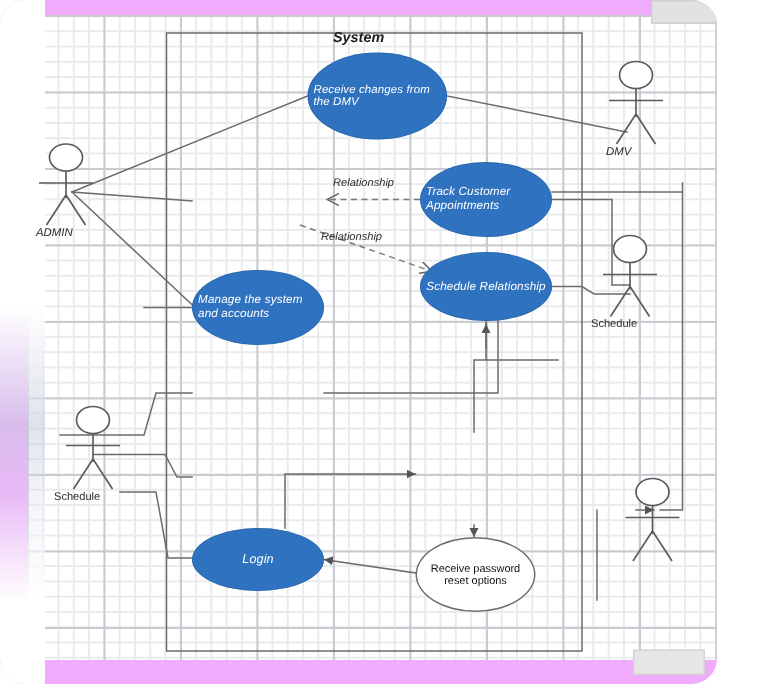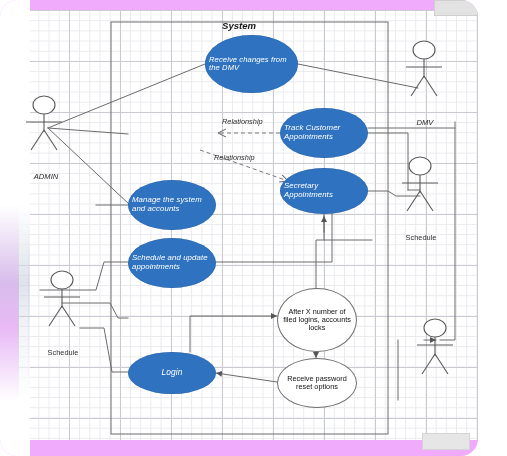--- a/index.html
+++ b/index.html
@@ -25,21 +25,21 @@
   svg#vec{position:absolute;left:0;top:0;width:507px;height:456px;}
   .uc{position:absolute;border-radius:50%;background:#2f73c0;
       display:flex;align-items:center;justify-content:center;
       color:#ffffff;font-style:italic;line-height:1.1;letter-spacing:.1px;
       box-shadow:0 0 0 .5px rgba(30,80,140,.45) inset;}
   .uc span{display:block;padding:0 4px;}
   .ext{position:absolute;border-radius:50%;background:#ffffff;border:1px solid #6d6d6d;
        display:flex;align-items:center;justify-content:center;text-align:center;
        color:#111;line-height:1.12;}
   .ext span{display:block;padding:0 5px;}
-  .actor-label{position:absolute;color:#2b2b2b;white-space:nowrap;text-align:center;margin-top:22px;}
+  .actor-label{position:absolute;color:#2b2b2b;white-space:nowrap;text-align:left;}
   .sys-title{position:absolute;font-style:italic;font-weight:bold;color:#1b1b1b;}
   .reltxt{position:absolute;font-style:italic;color:#2b2b2b;white-space:nowrap;}
 </style>
 </head>
 <body>
 
 <div id="canvas">
 
   <div id="grid"></div>
   <div id="smudge"></div>
@@ -144,32 +144,26 @@
   <div class="uc" style="left:205px;top:35px;width:93px;height:58px;font-size:7.6px;">
     <span>Receive changes from the DMV</span>
   </div>
   <div class="uc" style="left:280px;top:108px;width:88px;height:50px;font-size:7.8px;">
     <span>Track Customer Appointments</span>
   </div>
   <div class="uc" style="left:128px;top:180px;width:88px;height:50px;font-size:7.8px;">
     <span>Manage the system and accounts</span>
   </div>
   <div class="uc" style="left:280px;top:168px;width:88px;height:46px;font-size:7.8px;">
-    <span>Secretary Appointments</span>
-  </div>
-  <div class="uc" style="left:128px;top:238px;width:88px;height:50px;font-size:7.8px;">
-    <span>Schedule and update appointments</span>
+    <span>Schedule Relationship</span>
   </div>
   <div class="uc" style="left:128px;top:352px;width:88px;height:42px;font-size:8.4px;">
     <span>Login</span>
   </div>
 
-  <div class="ext" style="left:277px;top:288px;width:78px;height:62px;font-size:7.3px;">
-    <span>After X number of filed logins, accounts locks</span>
-  </div>
   <div class="ext" style="left:277px;top:358px;width:78px;height:48px;font-size:7.3px;">
     <span>Receive password reset options</span>
   </div>
 
   <div class="reltxt" style="left:222px;top:117px;font-size:7.4px;">Relationship</div>
   <div class="reltxt" style="left:214px;top:153px;font-size:7.4px;">Relationship</div>
 
   <div class="actor-label" style="left:24px;top:150px;width:44px;font-size:7.6px;font-style:italic;">ADMIN</div>
   <div class="actor-label" style="left:404px;top:96px;width:42px;font-size:7.6px;font-style:italic;">DMV</div>
   <div class="actor-label" style="left:394px;top:211px;width:54px;font-size:7.4px;">Schedule</div>

